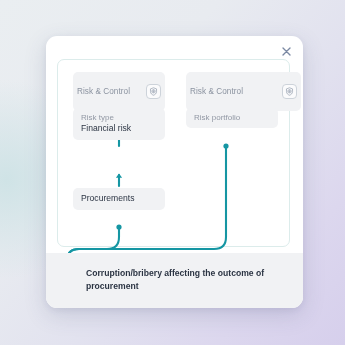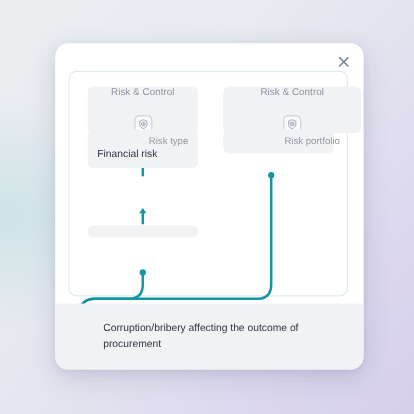--- a/index.html
+++ b/index.html
@@ -72,34 +72,32 @@
     border-radius: 5px;
     box-sizing: border-box;
     padding: 5px 8px;
   }
   .node-head {
     display: flex;
     align-items: center;
     justify-content: space-between;
     height: 39px;
     padding: 0 4px;
-    flex-direction: column;
   }
   .node-title {
     font-size: 8.2px;
     color: #8b93a0;
     letter-spacing: 0.05px;
     white-space: nowrap;
   }
   .node-label {
     font-size: 8px;
     color: #9298a4;
     line-height: 1.25;
     white-space: nowrap;
-    margin-left: 43px;
   }
   .node-value {
     font-size: 8.6px;
     font-weight: normal;
     color: #2b3443;
     line-height: 1.35;
     white-space: nowrap;
   }
 
   
@@ -141,21 +139,21 @@
     width: 100%;
     height: 55px;
     background: #f1f2f4;
   }
   #footer-text {
     position: absolute;
     left: 40px;
     top: 14px;
     width: 190px;
     font-size: 8.6px;
-    font-weight: normal;
+    font-weight: bold;
     color: #2b3443;
     line-height: 1.5;
   }
 </style>
 </head>
 <body>
 
 <div id="backdrop"></div>
 
 <div id="card">
@@ -208,20 +206,21 @@
     </span>
   </div>
 
   <div class="node" id="node-risktype">
     <div class="node-label">Risk type</div>
     <div class="node-value">Financial risk</div>
   </div>
 
 
   <div class="node" id="node-subcat">
+    <div class="node-value">Procurements</div>
   </div>
 
   <div class="node node-head" id="node-rc-right">
     <span class="node-title">Risk &amp; Control</span>
     <span class="shield-badge">
       <svg width="9" height="9" viewBox="0 0 16 16">
         <path d="M8 1.4 L13.4 3.4 V8 c0 3.4 -2.6 5.6 -5.4 6.6 C5.2 13.6 2.6 11.4 2.6 8 V3.4 Z" fill="none" stroke="#8a96a6" stroke-width="1.15"></path>
         <circle cx="8" cy="7.6" r="3" fill="none" stroke="#8a96a6" stroke-width="0.95"></circle>
         <path d="M5 7.6 h6 M8 4.6 v6" stroke="#8a96a6" stroke-width="0.85"></path>
       </svg>

